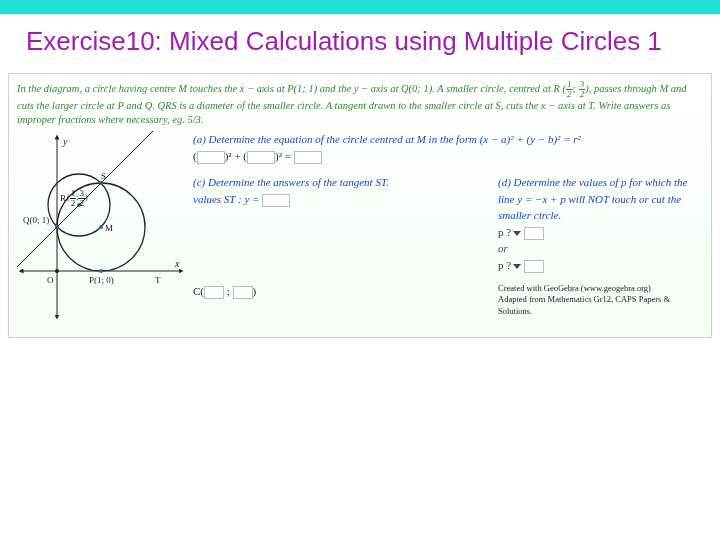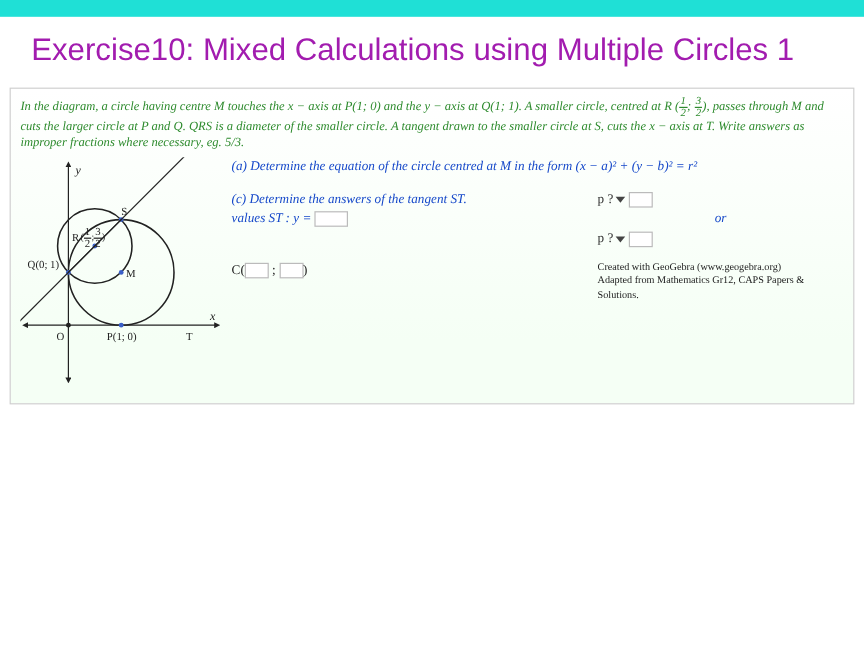--- a/index.html
+++ b/index.html
@@ -31,21 +31,21 @@
 
 <div class="topbar"></div>
 
 <div class="title-area">
   <h1>Exercise10: Mixed Calculations using Multiple Circles 1</h1>
 </div>
 
 <div class="panel">
 
   <div class="blurb">
-    <span>In the diagram, a circle having centre M touches the x − axis at P(1; 0) and the y − axis at Q(1; 1). A smaller circle, centred at R</span>
+    <span>In the diagram, a circle having centre M touches the x − axis at P(1; 1) and the y − axis at Q(0; 1). A smaller circle, centred at R</span>
     (<span class="frac"><span class="n">1</span><span class="d">2</span></span>;
      <span class="frac"><span class="n">3</span><span class="d">2</span></span>)<span>, passes through M and cuts the larger circle at P and Q. QRS is a diameter of the smaller circle. A tangent drawn to the smaller circle at S, cuts the x − axis at T. Write answers as improper fractions where necessary, eg. 5/3.</span>
   </div>
 
   <div class="row">
 
     <div class="diagram">
       <svg viewBox="0 0 168 190" width="168" height="190">
         <defs>
           <marker id="ah" viewBox="0 0 10 10" refX="5" refY="5" markerWidth="5" markerHeight="5" orient="auto-start-reverse">
@@ -87,36 +87,41 @@
           </div>
         </foreignObject>
       </svg>
     </div>
 
     <div class="qa">
 
       <div class="qset">
         <div class="ql">
           <div>(a)  Determine the equation of the circle centred at M in the form (x − a)² + (y − b)² = r²</div>
+          <div class="black">
+            <span>(</span><span class="blk"></span><span>)² + (</span><span class="blk"></span><span>)² =</span>
+            <span class="blk"></span>
+          </div>
         </div>
       </div>
 
       <div class="qset">
         <div class="ql">
           <div>(c)  Determine the answers of the tangent ST.</div>
           <div class="black">
             <span style="font-style:italic;color:#1447c9">values ST : y =</span>
             <span class="blk"></span>
           </div>
         </div>
         <div class="qr">
+          <div>(d)  Determine the values of p for which the line y = −x + p will NOT touch or cut the smaller circle.</div>
           <div class="black">
             <span class="sel"><span>p ?</span><span class="tri"></span></span>
             <span class="blk sm"></span>
-            <div style="text-align:center;font-style:italic;color:#1447c9">or</div>
+            <div style="text-align:left;font-style:italic;color:#1447c9">or</div>
             <span class="sel"><span>p ?</span><span class="tri"></span></span>
             <span class="blk sm"></span>
           </div>
         </div>
       </div>
 
       <div class="qset">
         <div class="ql">
           <div class="black">
             <span>C(</span><span class="blk sm"></span>

